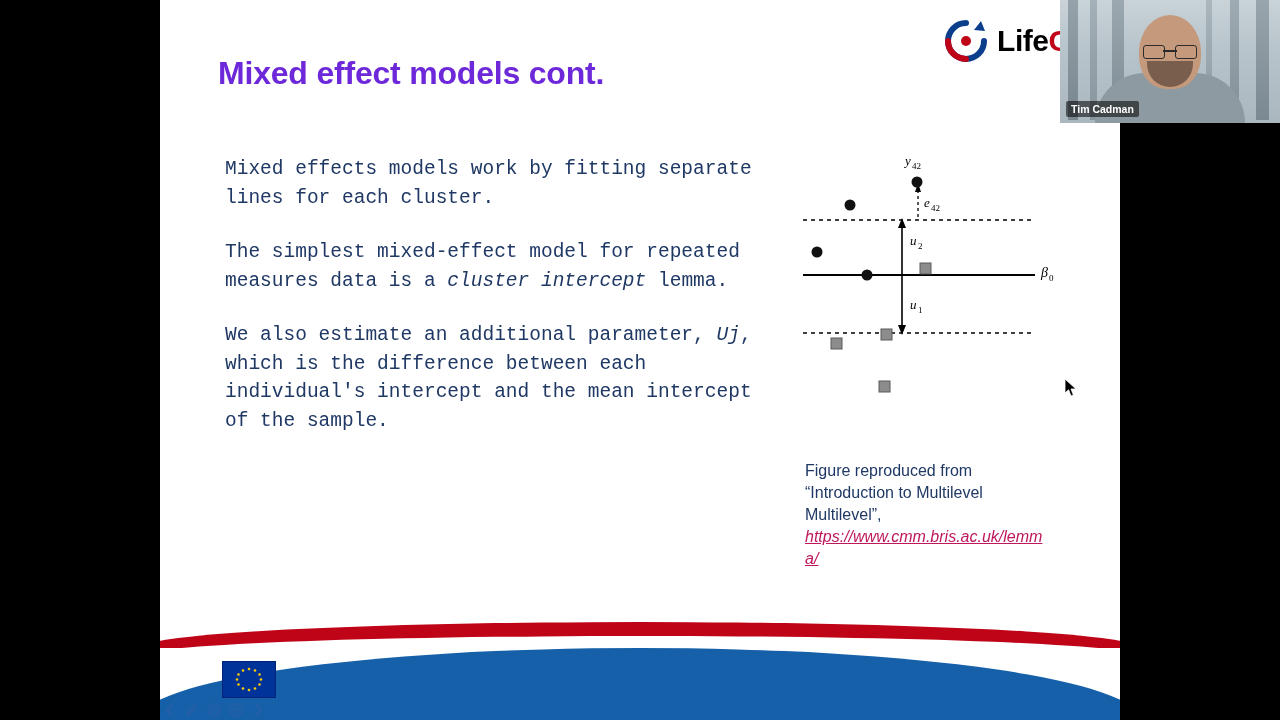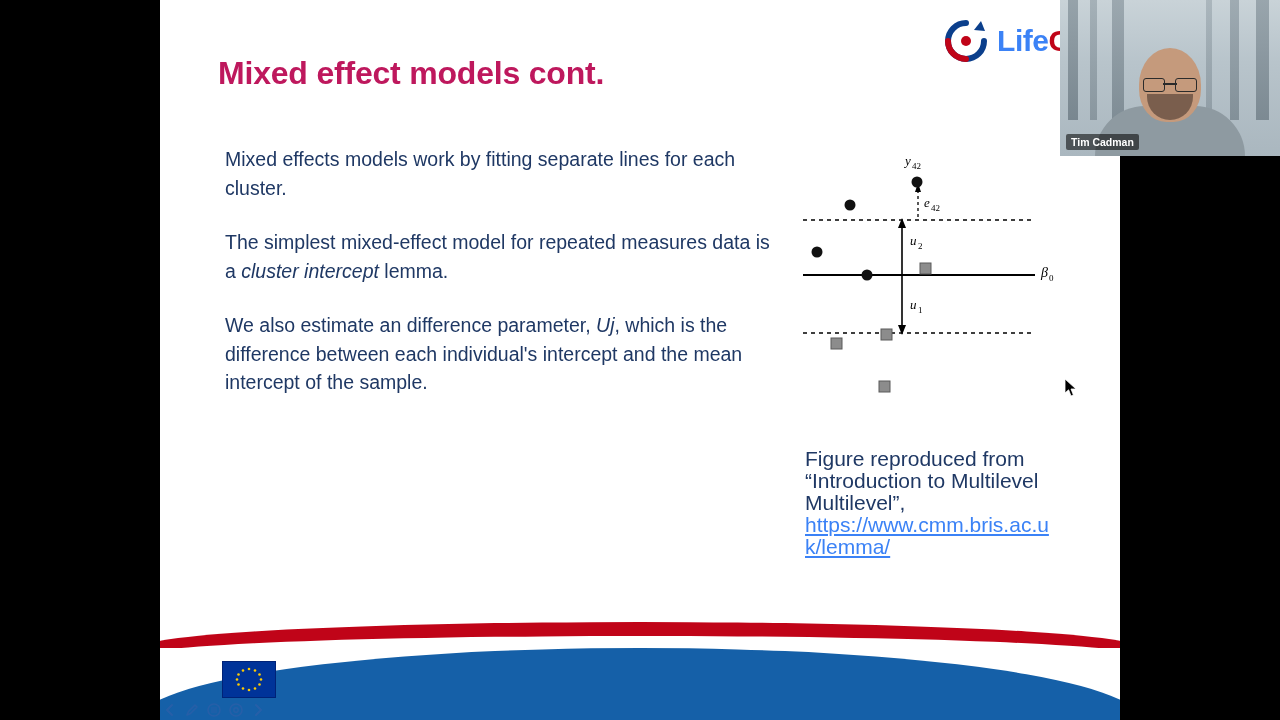--- a/index.html
+++ b/index.html
@@ -28,65 +28,67 @@
     background: #ffffff;
     overflow: hidden;
   }
 
   #slide-title {
     position: absolute;
     left: 58px;
     top: 55px;
     font-size: 32px;
     font-weight: bold;
-    color: #be185d;
+    color: #6d28d9;
     letter-spacing: -0.2px;
     white-space: nowrap;
   }
 
   
   #body-col {
     position: absolute;
     left: 65px;
     top: 145px;
     width: 560px;
     color: #1f3864;
     font-size: 19.5px;
     line-height: 28.5px;
   }
   #body-col p {
-    margin: 0 0 26px 0;
+    margin: 10px 0 26px 0;
+    font-family: Liberation Mono, monospace;
   }
   #body-col p:last-child { margin-bottom: 0; }
   .it { font-style: italic; }
 
   
   #figure {
     position: absolute;
     left: 635px;
     top: 145px;
     width: 290px;
     height: 270px;
   }
   #figsvg { display: block; }
 
   #figure-caption {
     position: absolute;
     left: 645px;
-    top: 448px;
+    top: 460px;
     width: 250px;
-    font-size: 21px;
+    font-size: 16px;
     line-height: 22px;
     color: #1f3864;
   }
   #figure-caption .link {
-    color: #3b82f6;
+    color: #be185d;
     text-decoration: underline;
     display: block;
     word-break: break-all;
+    font-style: italic;
   }
 
   
   #logo {
     position: absolute;
     right: 18px;
     top: 18px;
     display: flex;
     align-items: center;
     gap: 8px;
@@ -94,21 +96,21 @@
   #logo-mark {
     width: 46px;
     height: 46px;
   }
   #logo-text {
     font-size: 30px;
     font-weight: bold;
     letter-spacing: -0.5px;
     white-space: nowrap;
   }
-  #logo-text .life { color: #3b82f6; }
+  #logo-text .life { color: #000000; }
   #logo-text .cycle { color: #c00418; }
 
   
   #footer {
     position: absolute;
     left: 0;
     bottom: 0;
     width: 960px;
     height: 100px;
   }
@@ -153,21 +155,21 @@
     left: 0; top: 0;
     width: 52px; height: 35px;
   }
 
   
   #webcam {
     position: absolute;
     right: 0;
     top: 0;
     width: 220px;
-    height: 156px;
+    height: 123px;
     overflow: hidden;
     background: #4d7c0f;
   }
   #cam-bg {
     position: absolute;
     inset: 0;
     background:
       linear-gradient(180deg, #c9d3d8 0%, #b8c4cb 40%, #aab7bf 100%);
   }
   .tree {
@@ -285,21 +287,21 @@
 
 <div id="stage">
 
   <div id="slide">
 
     <div id="slide-title">Mixed effect models cont.</div>
 
     <div id="body-col">
       <p>Mixed effects models work by fitting separate lines for each cluster.</p>
       <p><span>The simplest mixed-effect model for repeated measures data is a </span><span class="it">cluster intercept</span><span> lemma.</span></p>
-      <p><span>We also estimate an difference parameter, </span><span class="it">Uj</span><span>, which is the difference between each individual's intercept and the mean intercept of the sample.</span></p>
+      <p><span>We also estimate an additional parameter, </span><span class="it">Uj</span><span>, which is the difference between each individual's intercept and the mean intercept of the sample.</span></p>
     </div>
 
     <div id="figure">
       <svg id="figsvg" width="290" height="270" viewBox="0 0 290 270" xmlns="http://www.w3.org/2000/svg">
 
         <line x1="8" y1="75" x2="240" y2="75" stroke="#000" stroke-width="1.6" stroke-dasharray="4,4"></line>
 
         <line x1="8" y1="130" x2="240" y2="130" stroke="#000" stroke-width="1.8"></line>
 
         <line x1="8" y1="188" x2="240" y2="188" stroke="#000" stroke-width="1.6" stroke-dasharray="4,4"></line>

